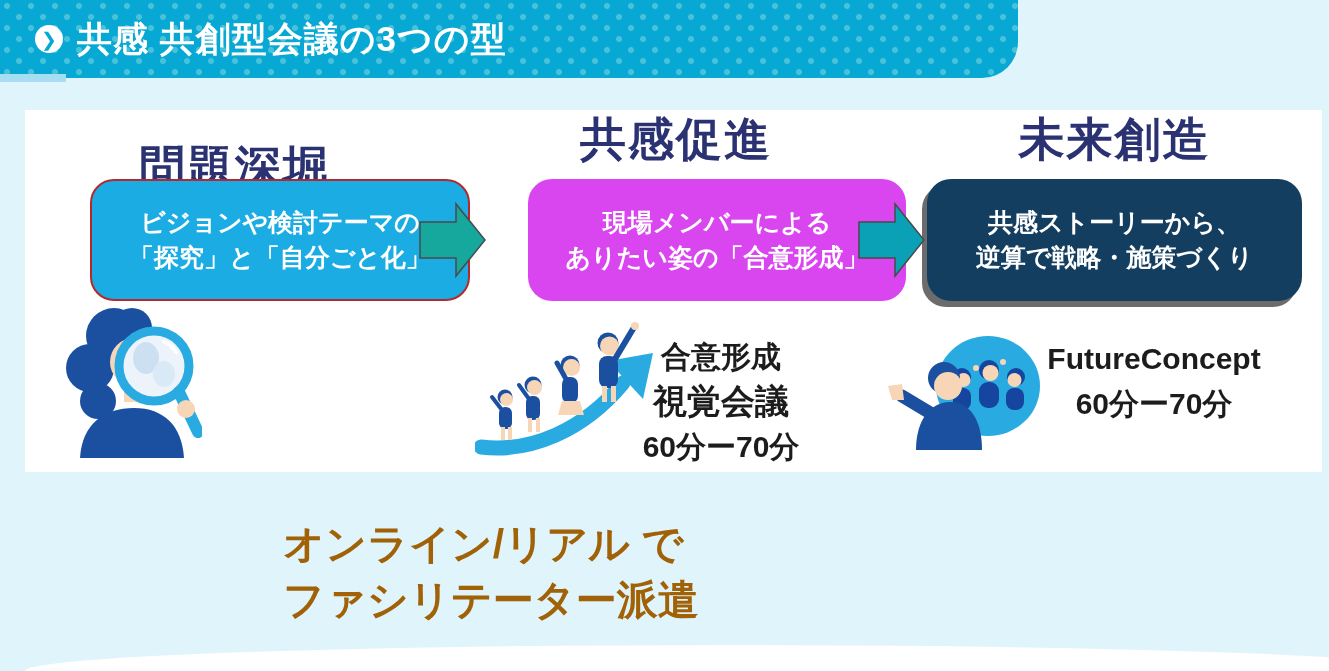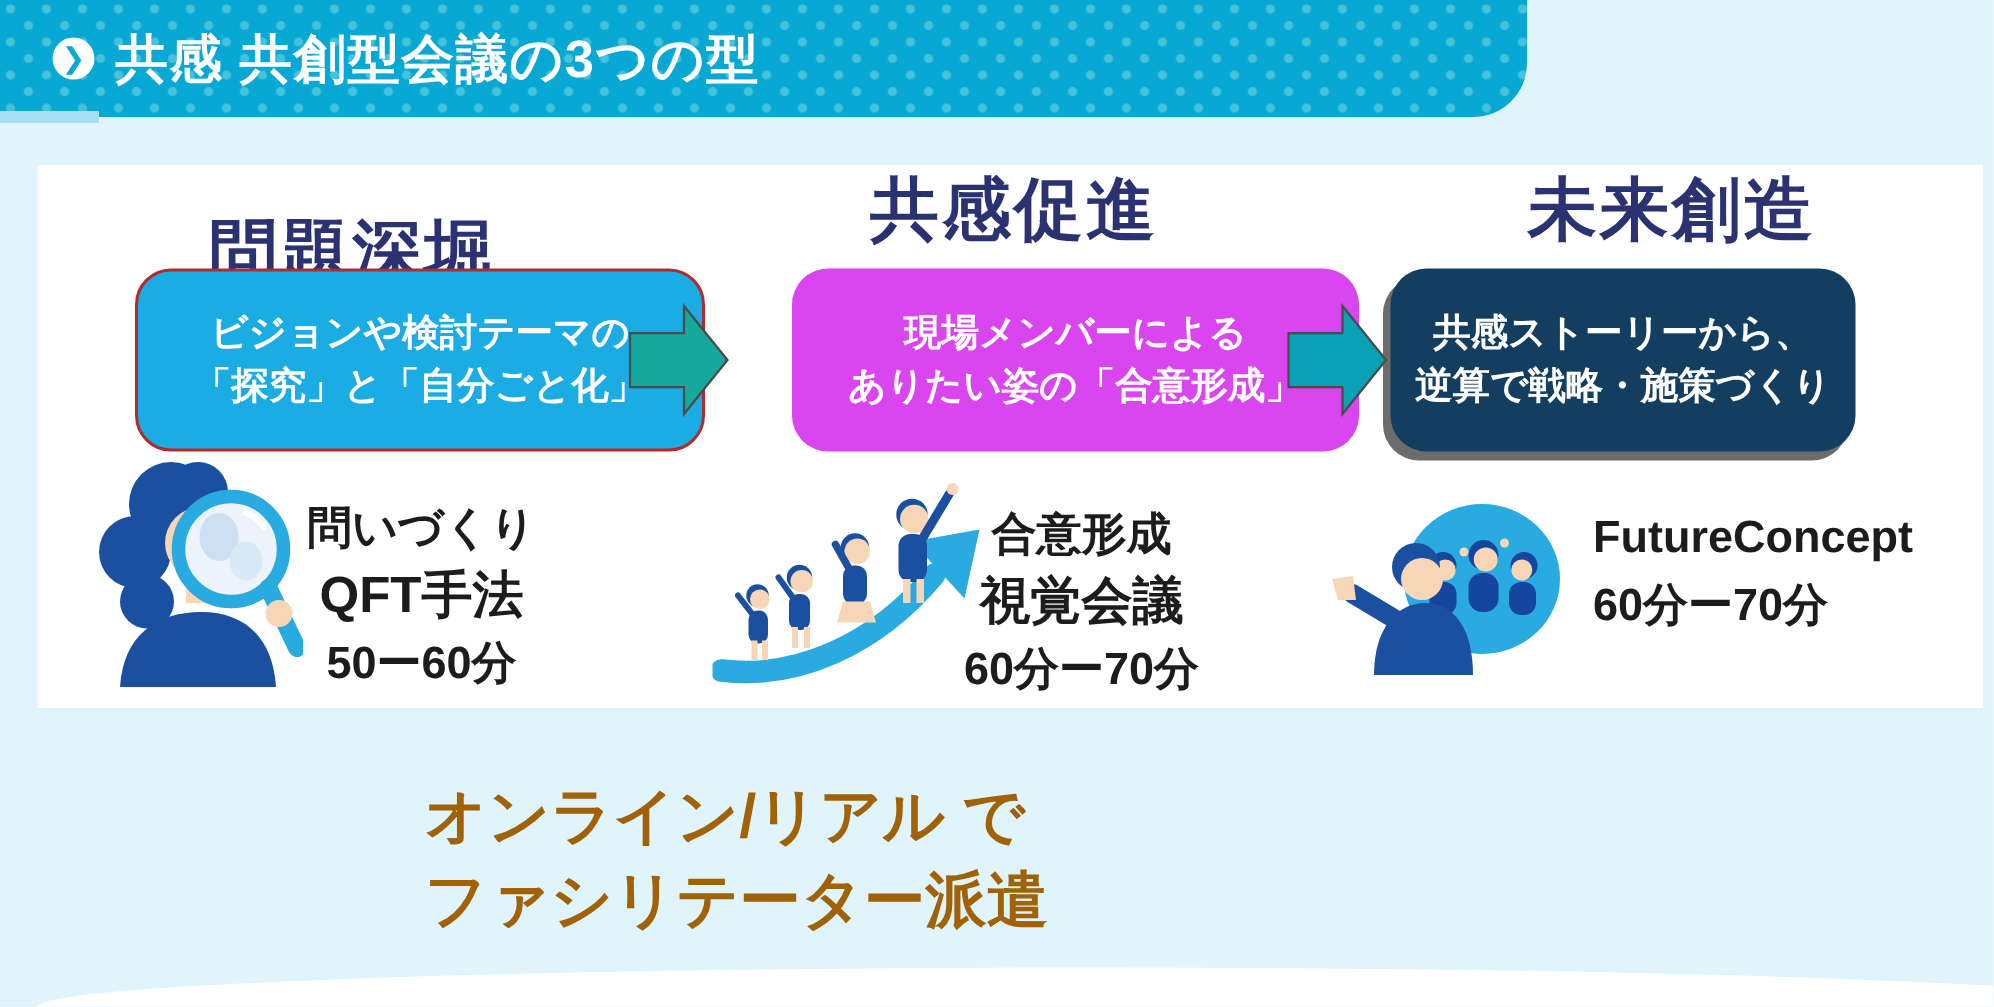--- a/index.html
+++ b/index.html
@@ -43,38 +43,38 @@
   .t3{left:927px;width:375px;}
   
   .box{
     position:absolute;top:179px;height:122px;border-radius:24px;
     display:flex;flex-direction:column;align-items:center;justify-content:center;
     color:#ffffff;font-size:25px;font-weight:bold;line-height:35px;
     text-align:center;white-space:nowrap;
   }
   .b1{left:45px;width:380px;background:#1BACE4;border:2px solid #B22A2E;box-sizing:border-box;margin-left:45px;}
   .b2{left:487px;width:378px;background:#d946ef;margin-left:41px;}
-  .b3{left:927px;width:310px;background:#143E5F;box-shadow:-5px 6px 0 rgba(10,10,10,0.6);}
+  .b3{left:927px;width:375px;background:#143E5F;box-shadow:-5px 6px 0 rgba(10,10,10,0.6);}
   
   .arrow{position:absolute;top:201px;}
   .a1{left:419px;}
   .a2{left:858px;}
   
   .illus{position:absolute;}
   .i1{left:52px;top:306px;}
   .i2{left:475px;top:315px;}
   .i3{left:888px;top:322px;}
   
   .caption{
     position:absolute;color:#1C1C1C;font-weight:bold;
     font-size:30px;line-height:45px;text-align:center;white-space:nowrap;
   }
   .c1{left:196px;top:330px;width:170px;}
   .c2{left:626px;top:334px;width:190px;}
-  .c3{left:1062px;top:336px;width:240px;text-align:left;}
+  .c3{left:1034px;top:336px;width:240px;text-align:center;}
   .cap-big{font-size:34px;}
   
   .tagline{
     position:absolute;left:283px;top:516px;
     color:#a16207;font-size:41px;font-weight:bold;line-height:56px;white-space:nowrap;
   }
   .tagline .l2{}
   
   .arc{position:absolute;left:0;top:644px;}
 </style>
@@ -179,25 +179,20 @@
       <circle cx="126.5" cy="58" r="7" fill="#F7D6B8"></circle>
     <rect x="118" y="66" width="18" height="22" rx="8" fill="#15459E"></rect>
 
     <circle cx="56" cy="56" r="16" fill="#1B4FA0"></circle>
     <circle cx="60" cy="64" r="14" fill="#F7D6B8"></circle>
     <path d="M28,128 C28,96 44,80 62,80 C82,80 94,98 94,128 Z" fill="#1B4FA0"></path>
     <line x1="44" y1="92" x2="14" y2="74" stroke="#1B4FA0" stroke-width="13" stroke-linecap="round"></line>
     <polygon points="0,64 14,62 16,78 4,78" fill="#F7D6B8"></polygon>
   </svg>
 
-  <div class="caption c1">
-    <div>問いづくり</div>
-    <div class="cap-big">QFT手法</div>
-    <div>50ー60分</div>
-  </div>
   <div class="caption c2">
     <div>合意形成</div>
     <div class="cap-big">視覚会議</div>
     <div>60分ー70分</div>
   </div>
   <div class="caption c3">
     <div>FutureConcept</div>
     <div>60分ー70分</div>
   </div>
 

